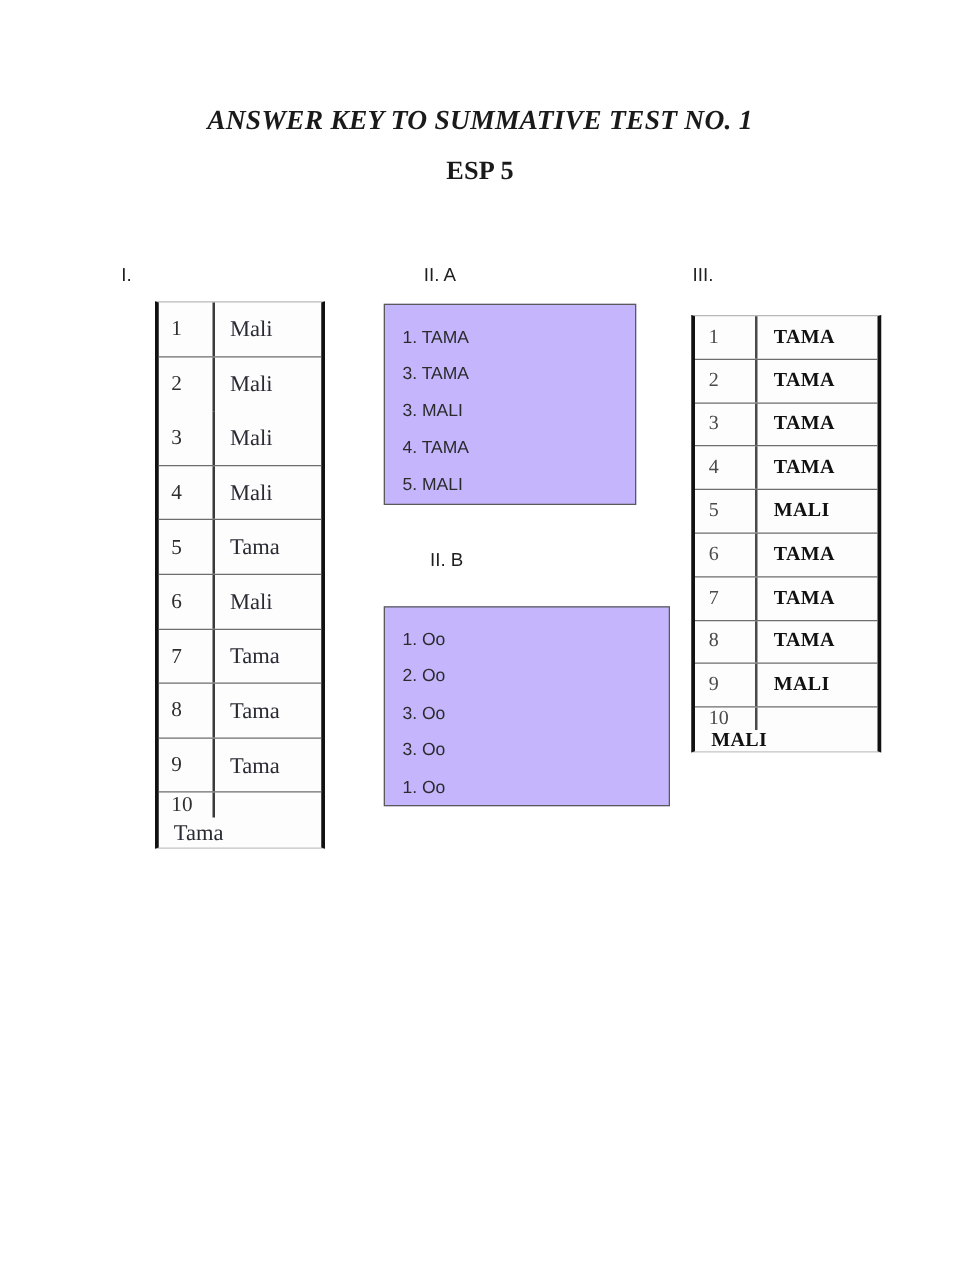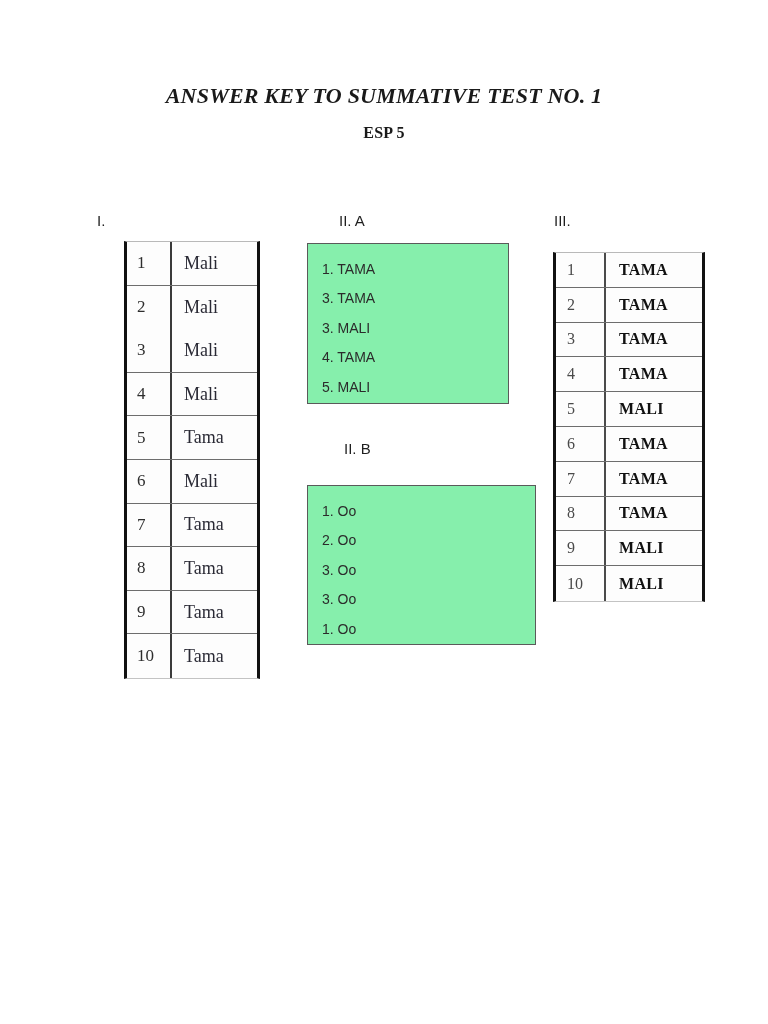--- a/index.html
+++ b/index.html
@@ -27,21 +27,21 @@
     color: #1a1a1a;
   }
   #title-main {
     top: 83px;
     font-size: 22px;
     letter-spacing: 0.2px;
     font-style: italic;
   }
   #title-sub {
     top: 124px;
-    font-size: 16px;
+    font-size: 21px;
     letter-spacing: 0.2px;
   }
 
   
   .section-label {
     position: absolute;
     font-family: "Liberation Sans", sans-serif;
     font-size: 15px;
     color: #1f1f1f;
     white-space: nowrap;
@@ -61,20 +61,21 @@
     border-top: 1px solid #b9b9b9;
     border-bottom: 1px solid #c3c3c3;
   }
   .answer-table .trow {
     display: flex;
     box-sizing: border-box;
     border-bottom: 1px solid #6d6d6d;
   }
   .answer-table .trow.last {
     border-bottom: none;
+    flex-direction: column;
   }
   .answer-table .trow.nodiv {
     border-bottom: none;
   }
   .answer-table .cell-num {
     box-sizing: border-box;
     display: flex;
     align-items: center;
     border-right: 2px solid #3a3a3a;
   }
@@ -129,21 +130,21 @@
     font-size: 16px;
     letter-spacing: 0.3px;
     color: #111111;
   }
 
   
   .answer-box {
     position: absolute;
     box-sizing: border-box;
     border: 1px solid #5a5a5a;
-    background: #86efac;
+    background: #c4b5fd;
     padding: 11px 0 0 14px;
   }
   .answer-box .bitem {
     font-family: "Liberation Sans", sans-serif;
     font-size: 14px;
     color: #2b2b2b;
     line-height: 29.4px;
     white-space: nowrap;
   }
   #box-iia {

